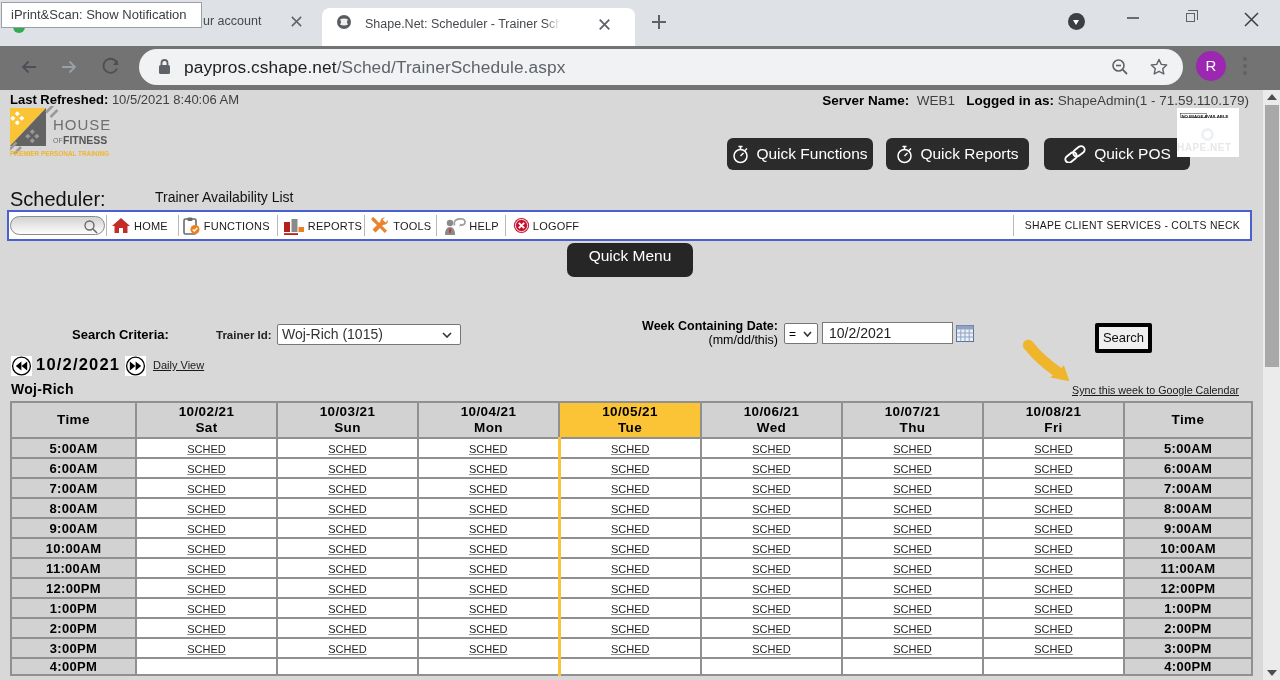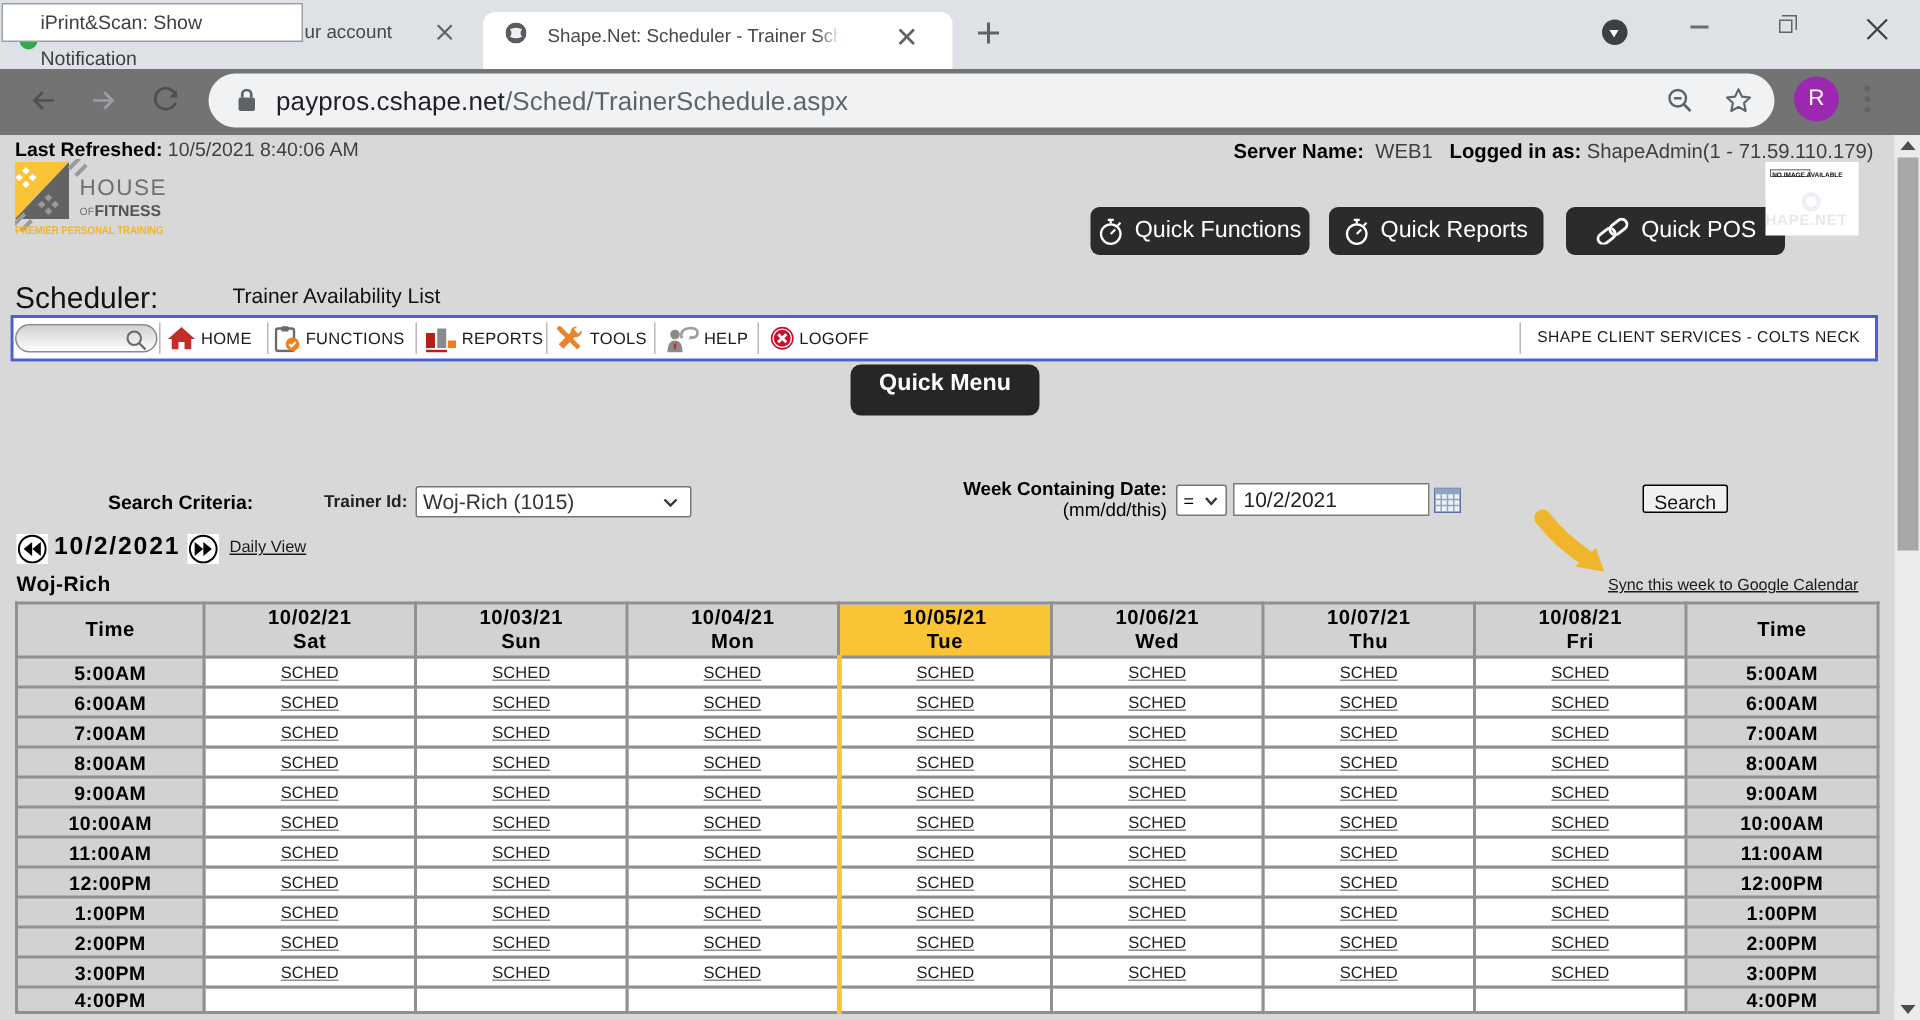--- a/index.html
+++ b/index.html
@@ -10,21 +10,21 @@
 
 #tabs { position:absolute; left:0; top:0; width:1280px; height:46px; background:#DEE1E6; }
 #tab-active { position:absolute; left:322px; top:8px; width:313px; height:38px; background:#fff; border-radius:8px 8px 0 0; }
 #tab-active .fav { position:absolute; left:15px; top:7px; width:14px; height:14px; }
 #tab-active .title { position:absolute; left:43px; top:9px; width:200px; font-size:12.5px; color:#45494d; white-space:nowrap; overflow:hidden; }
 #tab-active .fade { position:absolute; left:223px; top:8px; width:22px; height:18px; background:linear-gradient(90deg,rgba(255,255,255,0),#fff 70%); }
 #tab-active .x { position:absolute; left:274px; top:8px; width:17px; height:17px; }
 #tab1-title { position:absolute; left:203px; top:14px; font-size:12.5px; color:#45494d; }
 #tab1-x { position:absolute; left:290px; top:15px; width:13px; height:13px; }
 #fav1 { position:absolute; left:13px; top:26px; width:12px; height:7px; border-radius:0 0 8px 8px; background:#35a854; }
-#tooltip { position:absolute; left:1px; top:2px; width:201px; height:26px; background:#fff; border:1px solid #9ba0a5; font-size:13px; color:#3c4043; line-height:24px; padding-left:25px; z-index:5; }
+#tooltip { position:absolute; left:1px; top:2px; width:201px; height:26px; background:#fff; border:1px solid #9ba0a5; font-size:13px; color:#3c4043; line-height:24px; padding-left:9px; z-index:5; }
 #newtab { position:absolute; left:648px; top:11px; width:22px; height:22px; }
 #mediabtn { position:absolute; left:1068px; top:13px; width:17px; height:17px; border-radius:50%; background:#3c4043; }
 #mediabtn:after { content:""; position:absolute; left:5px; top:6.5px; width:0; height:0; border-left:3.5px solid transparent; border-right:3.5px solid transparent; border-top:5px solid #fff; }
 #win-min { position:absolute; left:1127px; top:17px; width:12px; height:2px; background:#6a6d70; }
 #win-restore { position:absolute; left:1186px; top:13px; width:9px; height:9px; border:1.2px solid #5f6368; background:#dee1e6; }
 #win-restore:before { content:""; position:absolute; left:1px; top:-4px; width:9px; height:9px; border:1.2px solid #5f6368; border-bottom:none; border-left:none; }
 #win-close { position:absolute; left:1244px; top:12px; width:15px; height:15px; }
 
 #toolbar { position:absolute; left:0; top:46px; width:1280px; height:44px; background:#737373; }
 #omnibox { position:absolute; left:139px; top:3px; width:1044px; height:36px; border-radius:18px; background:#F0F2F4; }
@@ -65,35 +65,35 @@
 
 
 #menubar { position:absolute; left:7px; top:120px; width:1245px; height:31px; background:#fff; border:2px solid #4A5FD0; }
 #menubar .inner { position:absolute; left:0; top:0; width:100%; height:100%; display:flex; align-items:center; }
 #searchpill { margin-left:1px; width:95px; height:19px; border:1px solid #8a8a8a; border-radius:10px; background:linear-gradient(#d2d2d2,#fdfdfd); position:relative; }
 .mi { display:flex; align-items:center; font-size:11px; color:#1a1a1a; letter-spacing:0.2px; gap:5px; white-space:nowrap; }
 .msep { width:1px; height:21px; background:#b8b8b8; }
 #menubar .right { position:absolute; right:10px; top:0; height:27px; display:flex; align-items:center; font-size:10.4px; color:#1a1a1a; letter-spacing:0.3px; }
 
 
-#quickmenu { position:absolute; left:567px; top:153px; width:126px; height:34px; background:#262626; border-radius:7px; color:#fff; font-size:15.5px; text-align:center; padding-top:4px;font-weight:bold; }
+#quickmenu { position:absolute; left:567px; top:153px; width:126px; height:34px; background:#262626; border-radius:7px; color:#fff; font-size:15.5px; text-align:center; padding-top:4px; }
 
 
 #sc-label { position:absolute; left:72px; top:237px; font-size:13px; font-weight:bold; color:#000; }
 #ti-label { position:absolute; left:216px; top:239px; font-size:11.5px; font-weight:bold; color:#222;text-align:right; }
 #ti-select { position:absolute; left:277px; top:234px; width:184px; height:21px; background:#fff; border:1px solid #767676; border-radius:2px; font-size:14px; color:#333; padding:1px 4px; }
 #ti-select .chev { position:absolute; right:8px; top:7px; }
 #wcd { position:absolute; left:628px; top:230px; width:150px; text-align:right; font-size:12.5px; line-height:13px; }
 #wcd b{ display:block; }
 #wcd span { display:block; margin-top:1px; font-weight:normal; }
 #eq-select { position:absolute; left:784px; top:233px; width:34px; height:21px; background:#fff; border:1px solid #767676; border-radius:2px; font-size:12px; color:#000; padding:3px 4px; }
 #eq-select .chev { position:absolute; right:5px; top:7px; }
 #date-input { position:absolute; left:822px; top:232px; width:131px; height:22px; background:#fff; border:1px solid #7a7a7a; font-size:14px; color:#222; padding:2px 6px; }
 #calicon { position:absolute; left:956px; top:235px; width:18px; height:17px; }
-#searchbtn { position:absolute; left:1095px; top:233px; width:57px; height:19px; background:#F0F0F0; border:1px solid #000000; border-radius:2px; font-size:13px; color:#111; text-align:center; padding-top:3px; }
+#searchbtn { position:absolute; left:1095px; top:233px; width:57px; height:30px; background:#F0F0F0; border:4px solid #000000; border-radius:2px; font-size:13px; color:#111; text-align:center; padding-top:3px; }
 
 
 .navbox { position:absolute; top:266px; width:21px; height:20px; background:#fff; }
 #nav-prev { left:11px; }
 #nav-next { left:125px; }
 #nav-date { position:absolute; left:36px; top:265px; font-size:16.5px; font-weight:bold; letter-spacing:1.2px; color:#000; }
 #dailyview { position:absolute; left:153px; top:269px; font-size:11px; color:#1a1a1a; text-decoration:underline; }
 #wojrich { position:absolute; left:11px; top:291px; font-size:14px; font-weight:bold; color:#000; letter-spacing:0.3px; }
 #synclink { position:absolute; left:1072px; top:294px; font-size:10.7px; color:#1a1a1a; text-decoration:underline; }
 #arrow { position:absolute; left:1014px; top:246px; }

